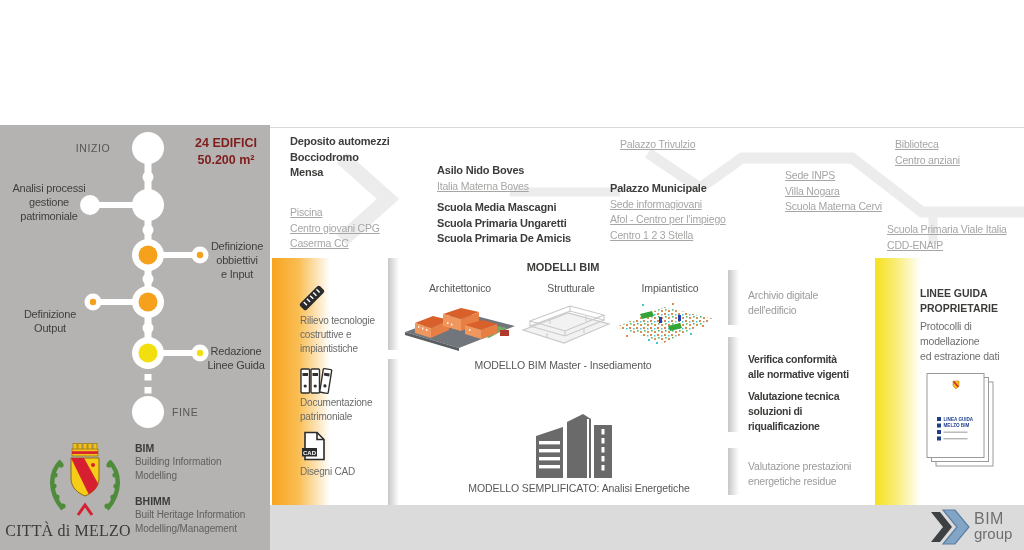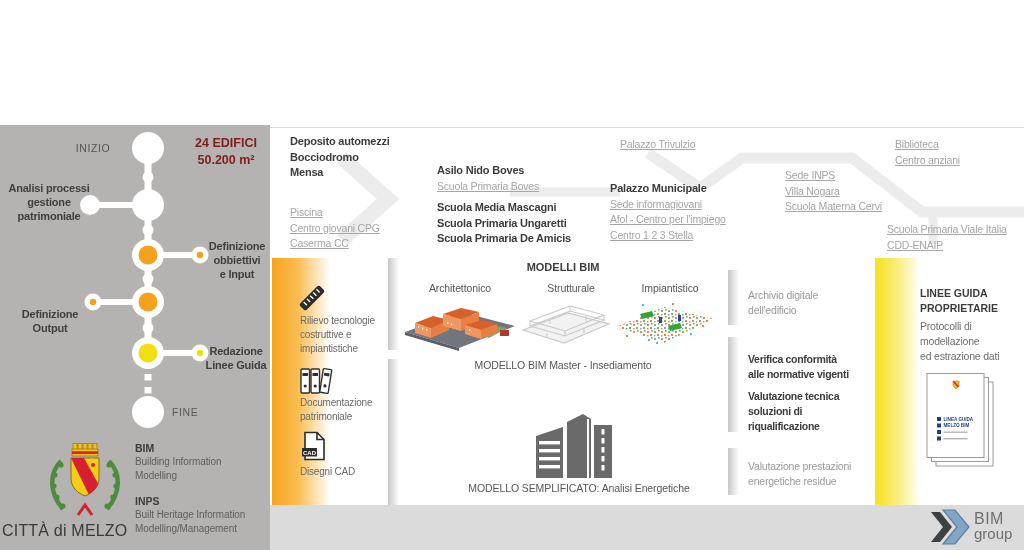--- a/index.html
+++ b/index.html
@@ -4,24 +4,24 @@
 <style>
   html,body{margin:0;padding:0;background:#fff;}
   .stage{position:relative;width:1024px;height:550px;background:#fff;overflow:hidden;
          font-family:"Liberation Sans","DejaVu Sans",sans-serif;color:#3c3c3b;}
   .abs{position:absolute;}
   .pre{white-space:pre-line;}
   
   .sidebar{left:0;top:125px;width:270px;height:425px;background:#b4b3b1;}
   .stats{right:2px;top:10px;width:84px;text-align:center;font-weight:bold;
          font-size:12.5px;line-height:17px;color:#7f1d1d;}
-  .tl-label{font-size:11px;line-height:14px;font-weight:bold;color:#3f3f3e;text-align:center;letter-spacing:-.2px;}
+  .tl-label{font-size:11px;line-height:14px;font-weight:normal;color:#3f3f3e;text-align:center;letter-spacing:-.2px;}
   .tl-cap{font-size:10.5px;color:#565655;letter-spacing:.6px;}
-  .city{font-family:Liberation Sans, sans-serif;font-size:16px;color:#3a3a39;
-        text-align:left;letter-spacing:.2px;}
+  .city{font-family:Liberation Serif, serif;font-size:16px;color:#3a3a39;
+        text-align:center;letter-spacing:.2px;}
   .gl-term{font-weight:bold;font-size:10.5px;color:#3c3c3b;line-height:14px;}
   .gl-def{font-size:10px;color:#5f5f5e;line-height:14px;letter-spacing:-.1px;}
   
   .map{left:270px;top:127px;width:754px;height:128px;background:#fff;border-top:1px solid #d9d9d9;}
   .bg-bold{font-size:11px;font-weight:bold;color:#3c3c3b;line-height:15.5px;letter-spacing:-.2px;}
   .bg-gray{font-size:10.5px;color:#a6a6a5;line-height:15.5px;letter-spacing:-.2px;text-decoration:underline;}
   
   .proc{left:270px;top:255px;width:754px;height:250px;background:#fff;}
   .bar-orange{background:linear-gradient(90deg,#f7a41e 0%,#f9bd52 45%,rgba(250,225,170,0) 100%);}
   .bar-yellow{background:linear-gradient(90deg,#f6e11e 0%,#f9ec75 45%,rgba(250,240,150,0) 100%);}
@@ -125,21 +125,21 @@
       <circle cx="45" cy="28" r="2" fill="#d61f30"></circle>
       <path d="M30,78 L37,68 L44,78" stroke="#d61f30" stroke-width="3" fill="none"></path>
     </svg>
 
     <div class="abs city" style="left:2px;top:397px;width:132px">CITTÀ di MELZO</div>
 
     <div class="abs" style="left:135px;top:316px;width:132px">
       <div class="gl-term">BIM</div>
       <div class="gl-def pre">Building Information
 Modelling</div>
-      <div class="gl-term" style="margin-top:11px">INPS</div>
+      <div class="gl-term" style="margin-top:11px">BHIMM</div>
       <div class="gl-def pre">Built Heritage Information
 Modelling/Management</div>
     </div>
   </div>
 
   <div class="abs map">
 
     <svg class="abs" style="left:0;top:0" width="754" height="128" viewBox="0 0 754 128">
       <polyline points="72,30 118,71 72,112" fill="none" stroke="#ececec" stroke-width="15"></polyline>
       <line x1="240" y1="64" x2="350" y2="64" stroke="#ececec" stroke-width="9"></line>
@@ -153,21 +153,21 @@
       <div class="bg-bold">Bocciodromo</div>
       <div class="bg-bold">Mensa</div>
     </div>
     <div class="abs" style="left:20px;top:77px">
       <div class="bg-gray">Piscina</div>
       <div class="bg-gray">Centro giovani CPG</div>
       <div class="bg-gray">Caserma CC</div>
     </div>
     <div class="abs" style="left:167px;top:35px">
       <div class="bg-bold">Asilo Nido Boves</div>
-      <div class="bg-gray">Scuola Primaria Boves</div>
+      <div class="bg-gray">Italia Materna Boves</div>
     </div>
     <div class="abs" style="left:167px;top:72px">
       <div class="bg-bold">Scuola Media Mascagni</div>
       <div class="bg-bold">Scuola Primaria Ungaretti</div>
       <div class="bg-bold">Scuola Primaria De Amicis</div>
     </div>
     <div class="abs" style="left:350px;top:9px">
       <div class="bg-gray">Palazzo Trivulzio</div>
     </div>
     <div class="abs" style="left:340px;top:53px">

